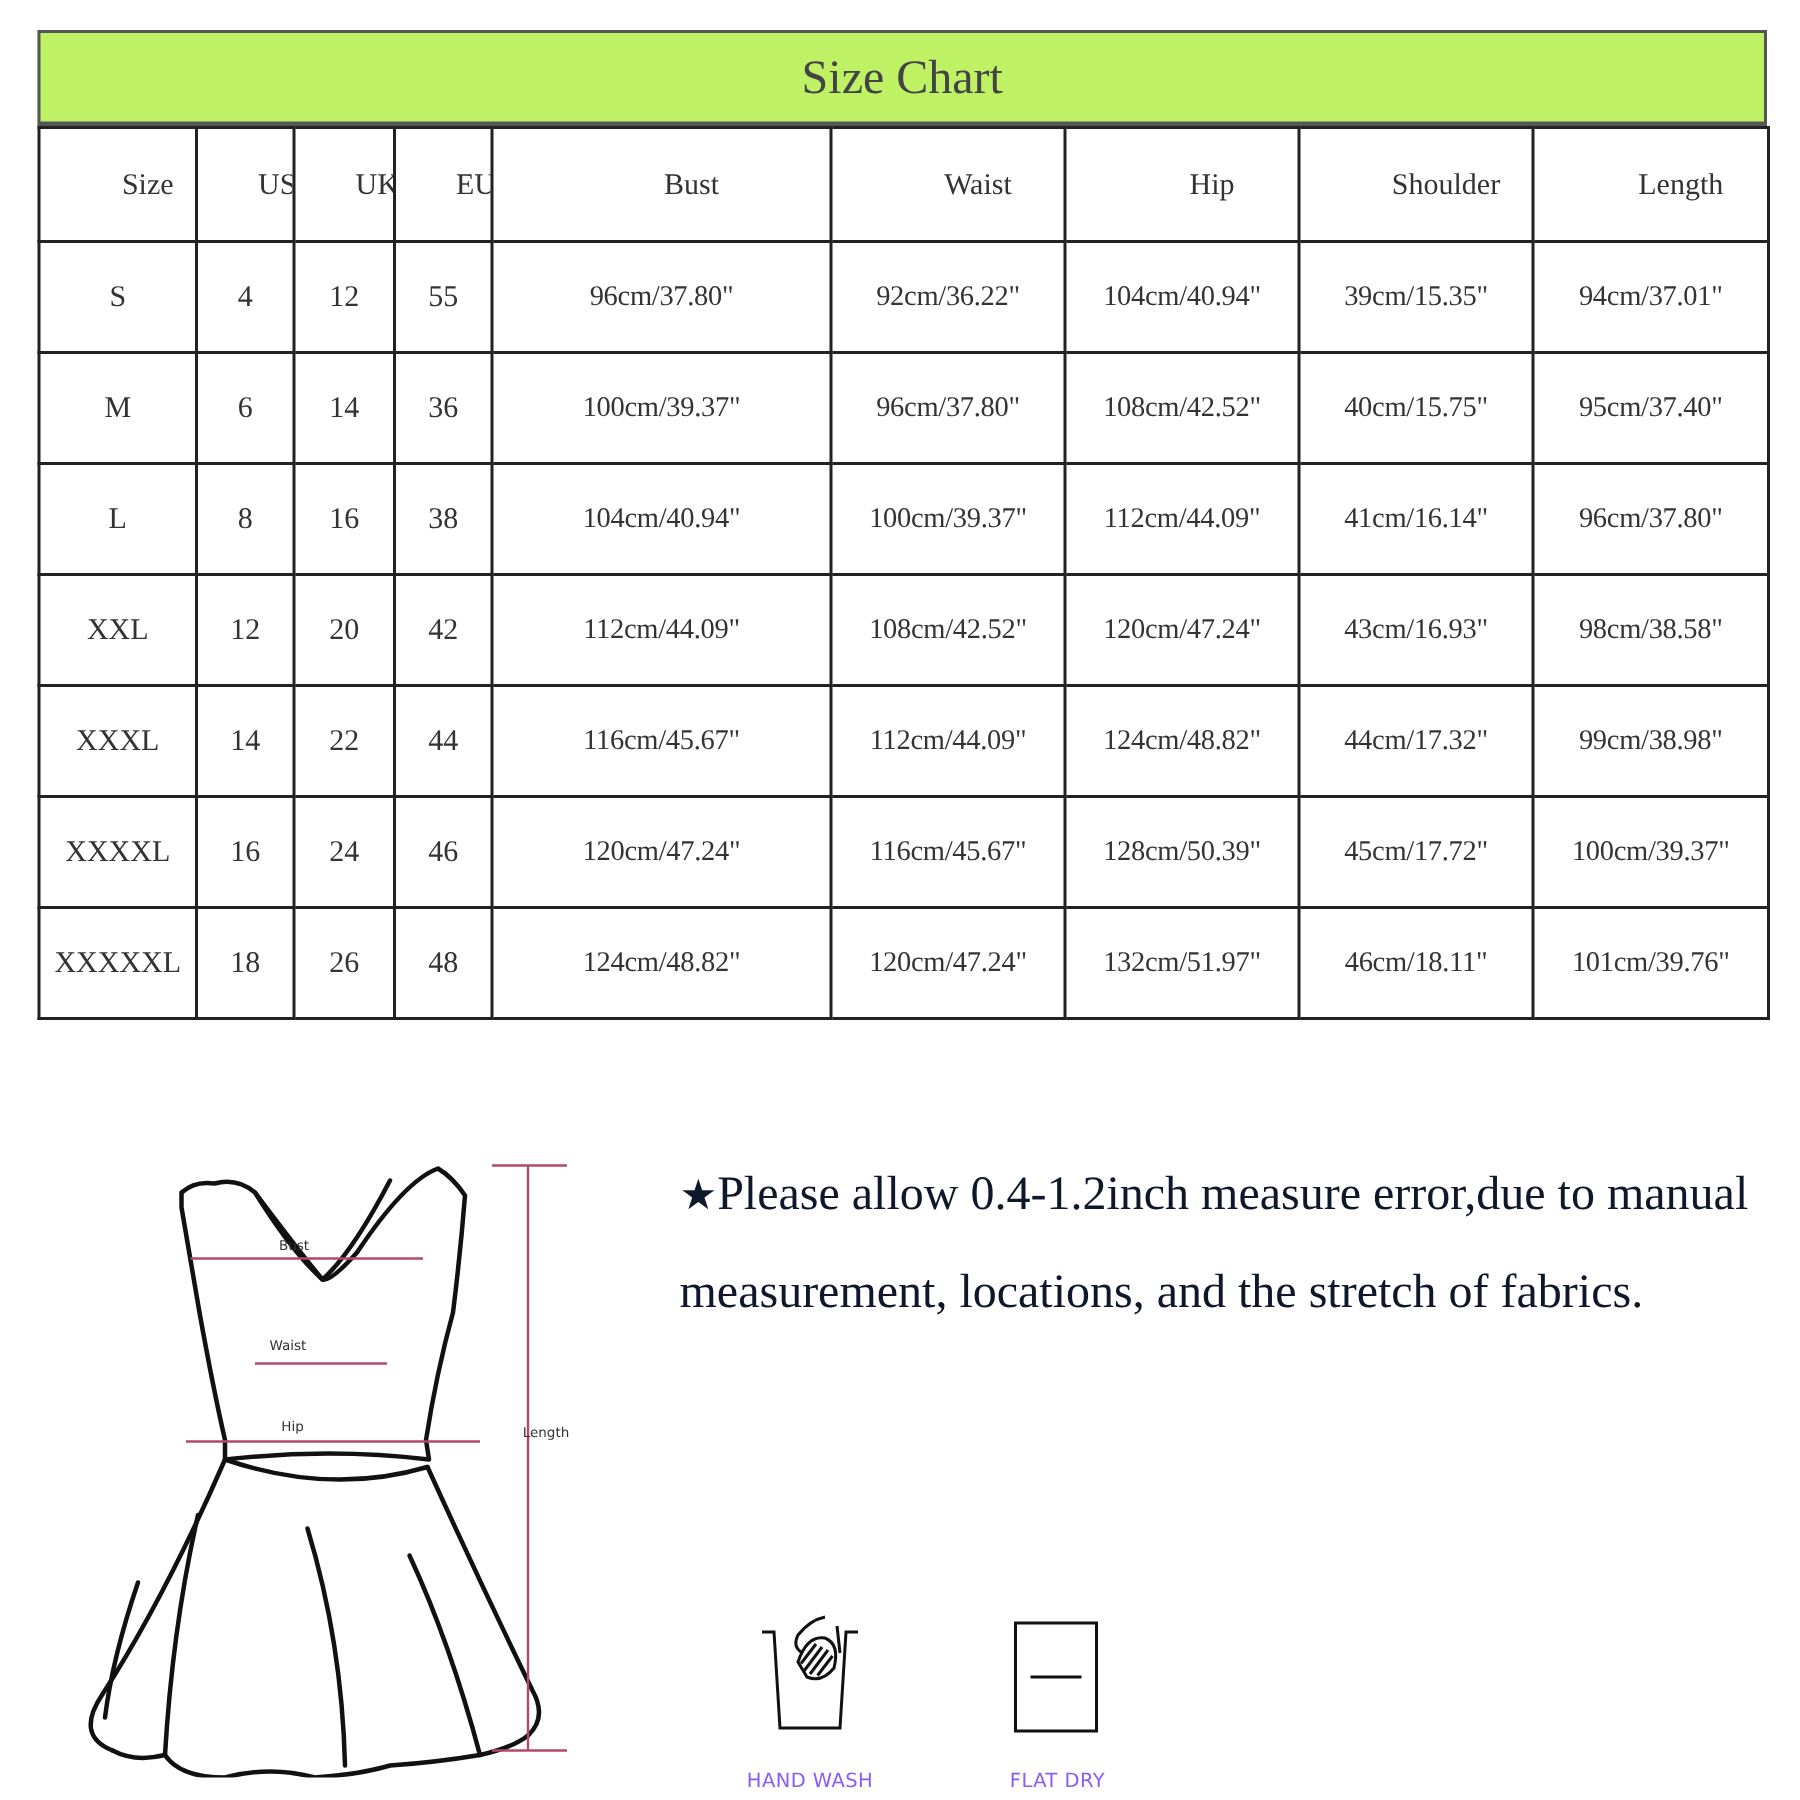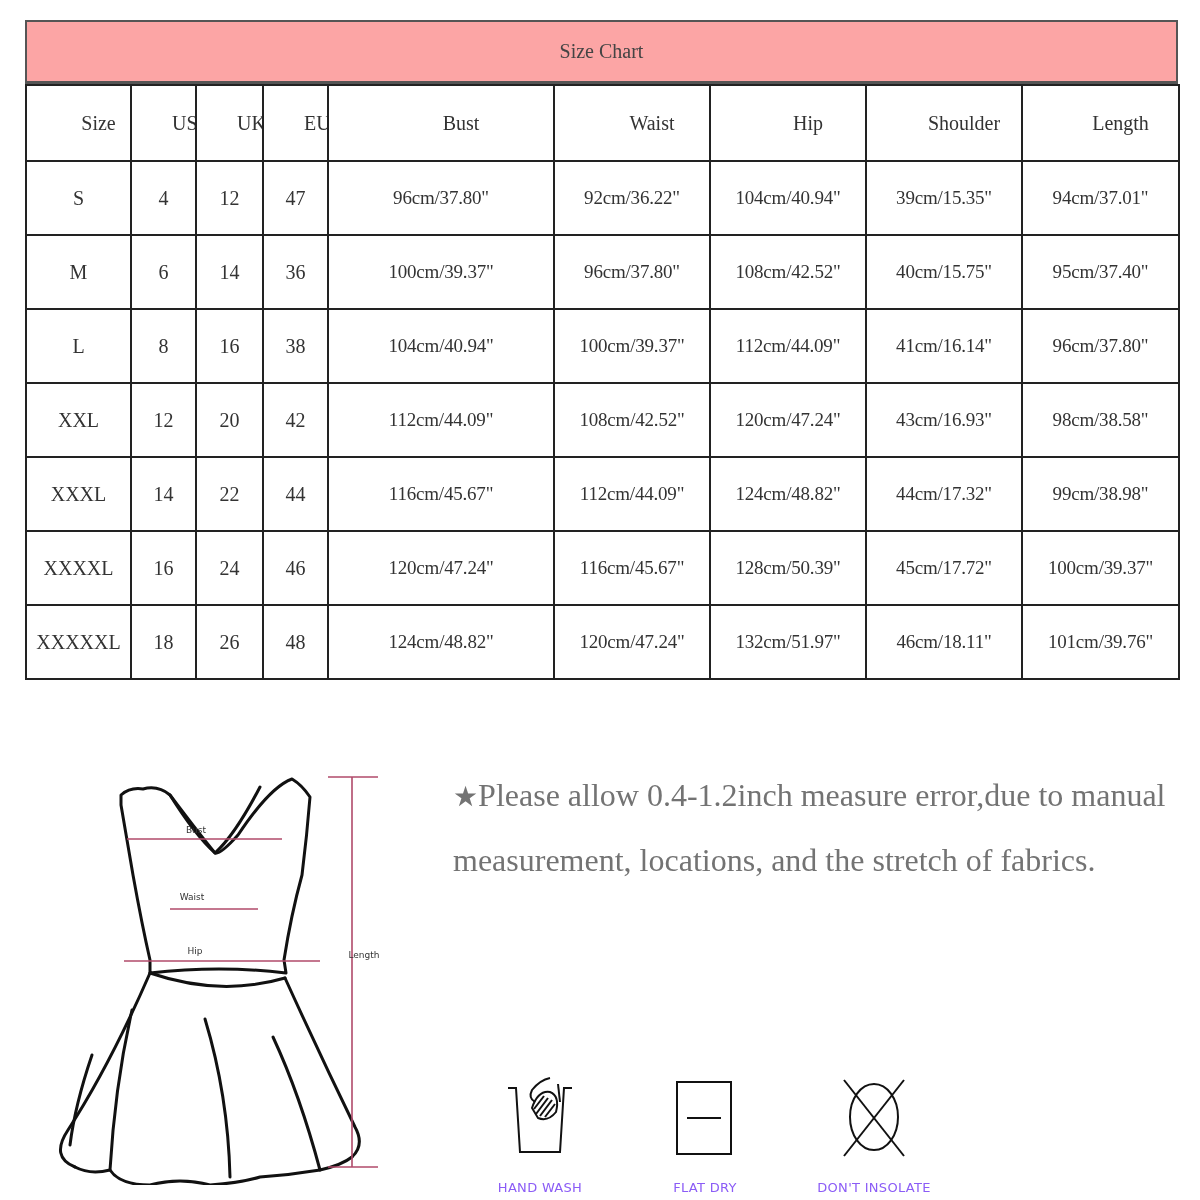--- a/index.html
+++ b/index.html
@@ -1,39 +1,39 @@
 <!DOCTYPE html>
 <html><head>
 <meta charset="utf-8">
 <style>
   html, body { margin:0; padding:0; background:#ffffff; }
   body { width:1200px; height:1200px; position:relative; overflow:hidden;
          font-family:"Liberation Serif", "DejaVu Serif", serif; color:#222; }
 
   
   .chart { position:absolute; left:25px; top:20px; width:1153px; }
-  .chart-title { height:64px; background:#fca5a5; border:2px solid #555;
+  .chart-title { height:64px; background:#bef264; border:2px solid #555;
                  border-bottom:3px solid #555; box-sizing:border-box;
                  display:flex; align-items:center; justify-content:center;
-                 font-size:20px; color:#444; }
+                 font-size:32px; color:#444; }
   table.size-table { border-collapse:collapse; table-layout:fixed; width:1153px; }
   table.size-table td, table.size-table th {
       border:2px solid #222; text-align:center; vertical-align:middle;
       font-weight:normal; font-size:20px; color:#333; padding:0; height:72px;
       white-space:nowrap; overflow:hidden; }
   table.size-table th { height:74px;padding-left:40px; }
   table.size-table td.meas { font-size:19px; letter-spacing:-0.2px; }
 
   
   .diagram { position:absolute; left:20px; top:765px; width:410px; height:420px; }
   .diagram svg { width:100%; height:100%; }
 
   
   .notes { position:absolute; left:453px; top:764px; width:740px;
-           font-size:32px; line-height:62.5px; color:#737373; }
+           font-size:32px; line-height:62.5px; color:#0f172a; }
   .note { margin:0; }
   .star { font-family:"DejaVu Sans", sans-serif; font-size:28px; }
 
   
   .care { position:absolute; left:470px; top:1072px; width:720px; height:128px; }
   .care-item { position:absolute; top:0; width:160px; text-align:center; }
   .care-item svg { display:block; margin:0 auto; }
   .care-label { position:absolute; top:108px; left:0; width:160px; text-align:center;
                 font-family:"DejaVu Sans", sans-serif; font-size:13px; letter-spacing:0.3px;
                 color:#8b5cf6; white-space:nowrap; }
@@ -66,21 +66,21 @@
         <th>Hip</th>
         <th>Shoulder</th>
         <th>Length</th>
       </tr>
     </thead>
     <tbody id="size-body">
         <tr>
           <td>S</td>
           <td>4</td>
           <td>12</td>
-          <td>47</td>
+          <td>55</td>
           <td class="meas">96cm/37.80"</td>
           <td class="meas">92cm/36.22"</td>
           <td class="meas">104cm/40.94"</td>
           <td class="meas">39cm/15.35"</td>
           <td class="meas">94cm/37.01"</td>
         </tr>
         <tr>
           <td>M</td>
           <td>6</td>
           <td>14</td>
@@ -210,23 +210,13 @@
   </div>
   <div class="care-item" style="left:155px">
     <svg width="100" height="100" viewBox="0 0 100 100">
       <g fill="none" stroke="#111" stroke-width="2">
         <rect x="22" y="10" width="54" height="72"></rect>
         <line x1="32" y1="46" x2="66" y2="46"></line>
       </g>
     </svg>
     <div class="care-label">FLAT  DRY</div>
   </div>
-  <div class="care-item" style="left:324px">
-    <svg width="100" height="100" viewBox="0 0 100 100">
-      <g fill="none" stroke="#111" stroke-width="2">
-        <ellipse cx="50" cy="45" rx="24" ry="33"></ellipse>
-        <line x1="20" y1="8" x2="80" y2="84"></line>
-        <line x1="80" y1="8" x2="20" y2="84"></line>
-      </g>
-    </svg>
-    <div class="care-label">DON'T INSOLATE</div>
-  </div>
 </div>
 
 </body></html>

